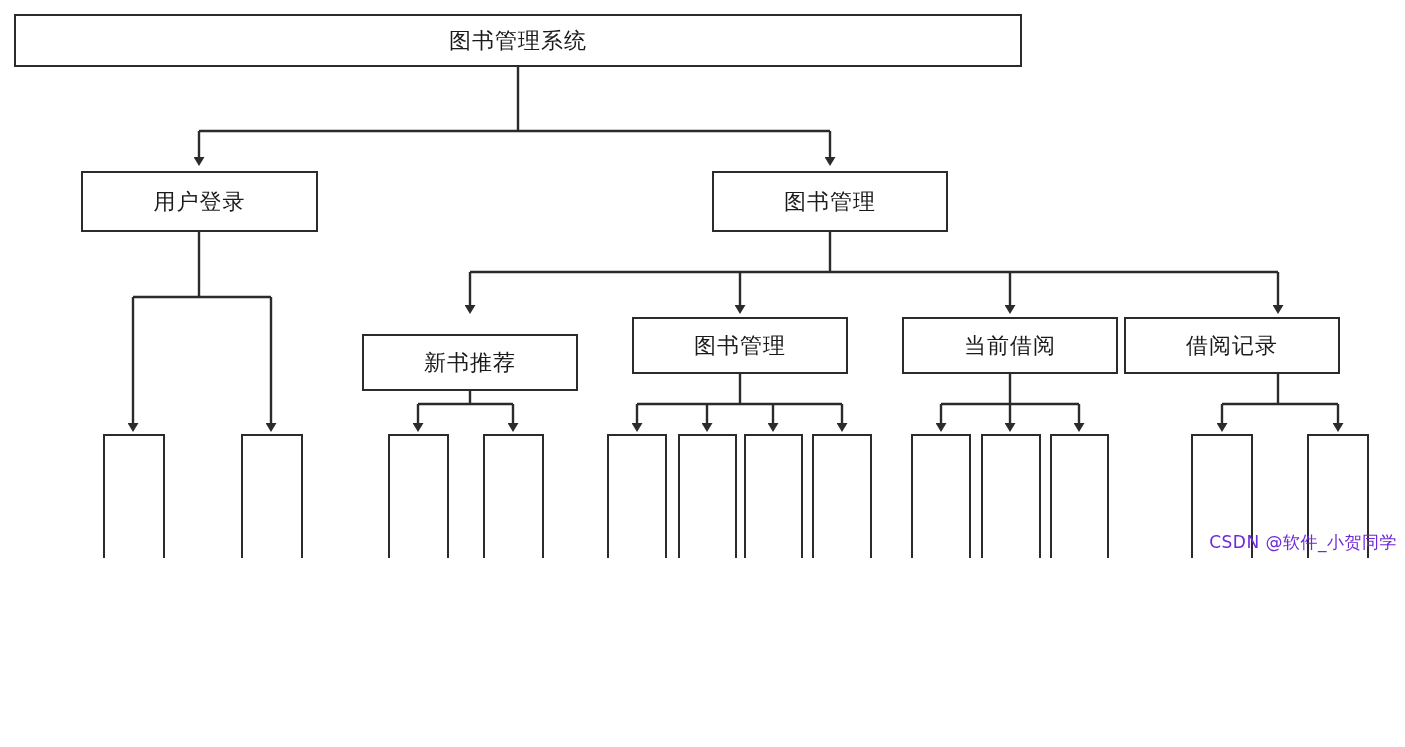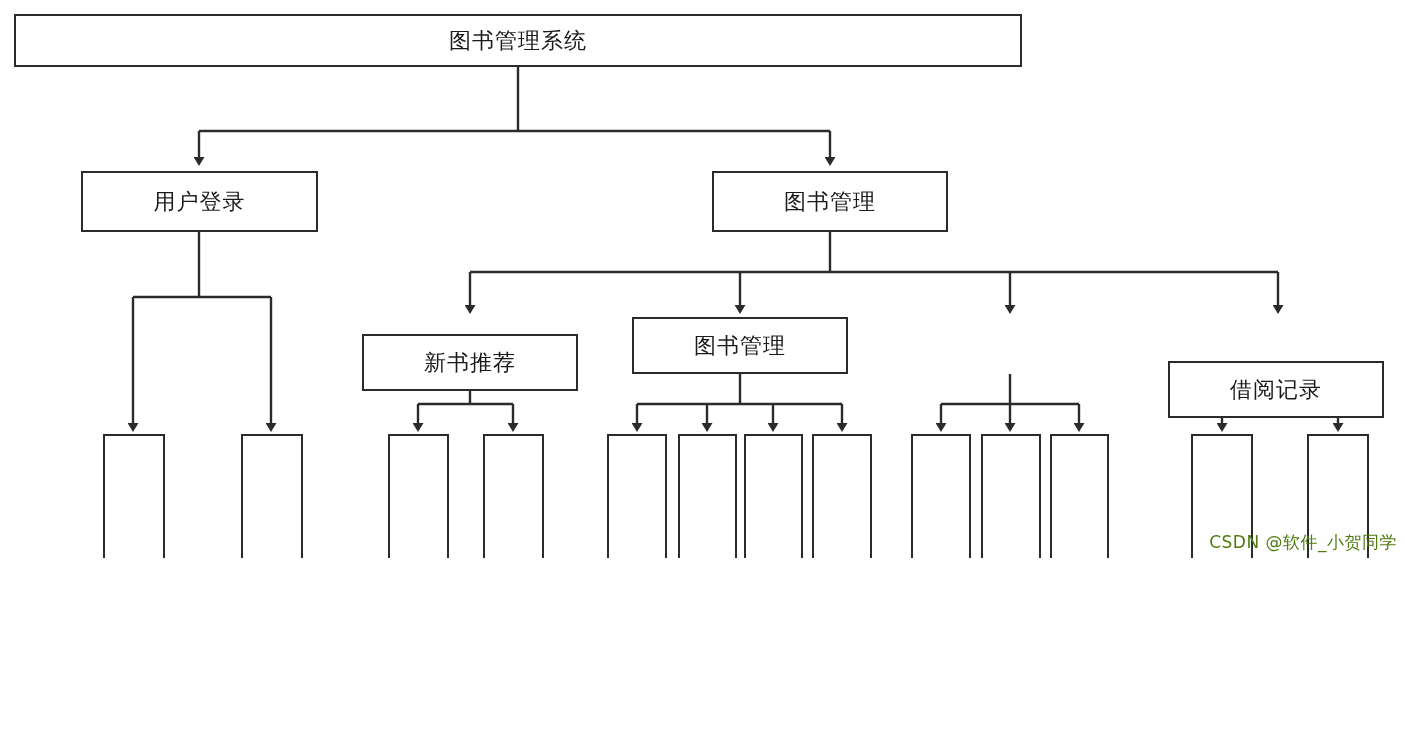--- a/index.html
+++ b/index.html
@@ -48,21 +48,21 @@
     top: 0;
     width: 1405px;
     height: 747px;
     pointer-events: none;
   }
   .watermark {
     position: absolute;
     right: 8px;
     bottom: 4px;
     font-size: 17px;
-    color: #4d7c0f;
+    color: #6d28d9;
     letter-spacing: 0.5px;
     white-space: nowrap;
   }
 </style>
 </head>
 <body>
 
 <div id="canvas">
 
   <svg class="links" viewBox="0 0 1405 747">
@@ -125,21 +125,24 @@
   <div class="node h" style="left:712px; top:171px; width:236px; height:61px;">
     <span>图书管理</span>
   </div>
 
   <div class="node h" style="left:362px; top:334px; width:216px; height:57px;">
     <span>新书推荐</span>
   </div>
   <div class="node h" style="left:632px; top:317px; width:216px; height:57px;">
     <span>图书管理</span>
   </div>
-  <div class="node h" style="left:1168px; top:317px; width:216px; height:57px;margin-top:44px;">
+  <div class="node h" style="left:902px; top:317px; width:216px; height:57px;">
+    <span>当前借阅</span>
+  </div>
+  <div class="node h" style="left:1124px; top:317px; width:216px; height:57px;">
     <span>借阅记录</span>
   </div>
 
   <div class="node v" style="left:103px; top:434px; width:62px; height:303px;">
     <span>用户登录</span>
   </div>
   <div class="node v" style="left:241px; top:434px; width:62px; height:303px;">
     <span>注销登录</span>
   </div>
 

